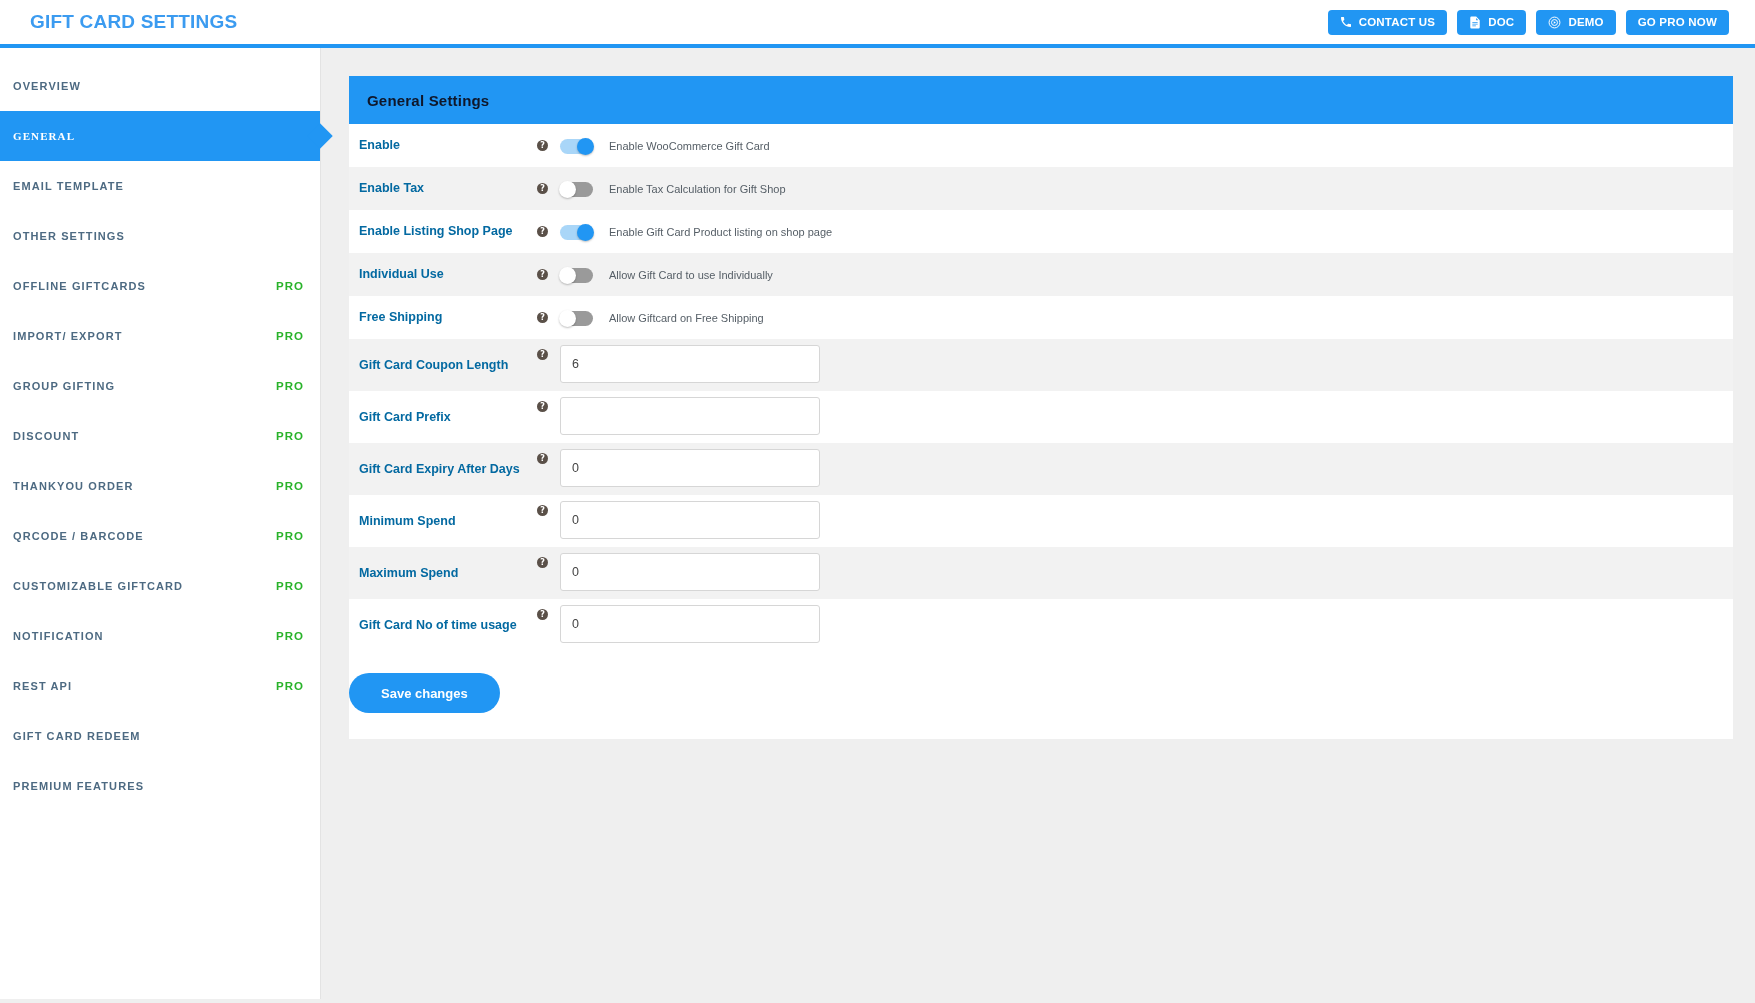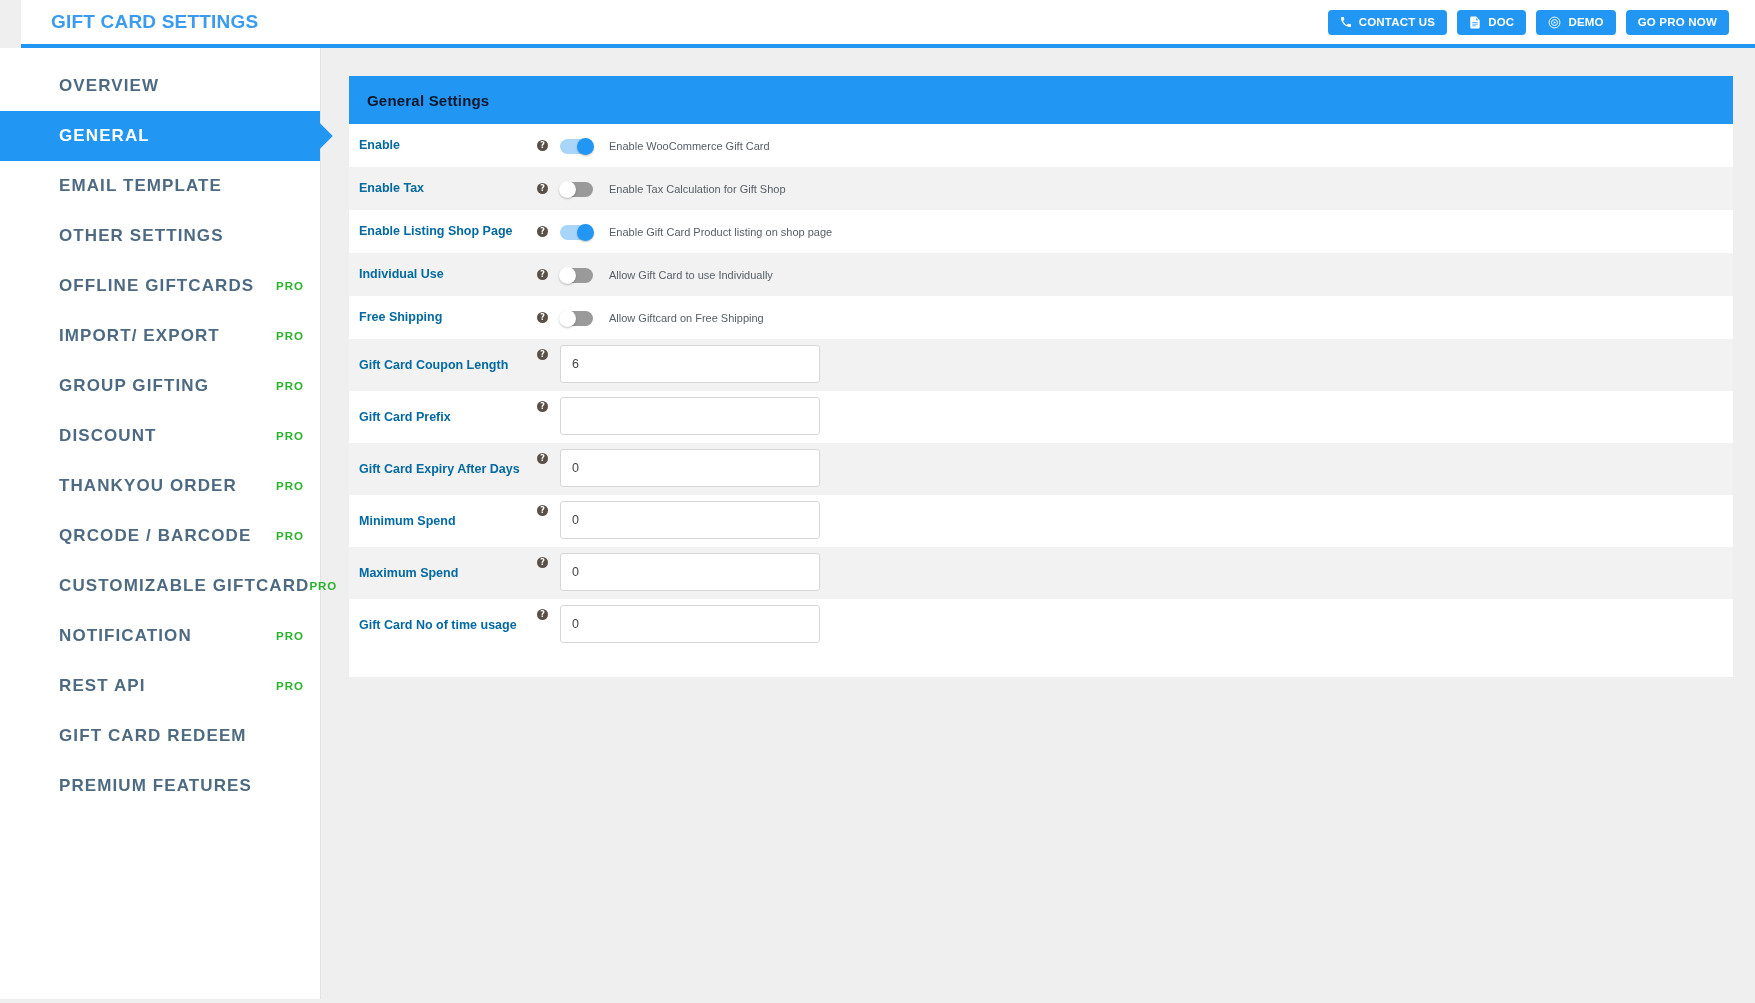--- a/index.html
+++ b/index.html
@@ -13,21 +13,20 @@
 
   
   .topbar {
     position: relative;
     height: 48px;
     background: #ffffff;
     border-bottom: 4px solid #2196f3;
     display: flex;
     align-items: center;
     padding: 0 26px 0 30px;
-    margin-left: 21px;
   }
   .brand-title {
     color: #3b9bf0;
     font-size: 19px;
     font-weight: bold;
     letter-spacing: 0.2px;
     white-space: nowrap;
   }
   .topbar-actions {
     margin-left: auto;
@@ -76,37 +75,37 @@
   .side-item {
     position: relative;
     height: 50px;
     display: flex;
     align-items: center;
     padding: 0 16px 0 13px;
     cursor: pointer;
     background: #fff;
   }
   .side-item .s-label {
-    font-size: 17px;
+    font-size: 11px;
     font-weight: bold;
     letter-spacing: 1.1px;
     color: #4d6a82;
     text-transform: uppercase;
     white-space: nowrap;
-    margin-left: 46px;
   }
   .side-item .s-pro {
     margin-left: auto;
     font-size: 11.5px;
     font-weight: bold;
     letter-spacing: 1px;
     color: #29b32a;
   }
   .side-item.active {
     background: #2196f3;
+    font-family: Liberation Serif, serif;
   }
   .side-item.active .s-label { color: #ffffff; }
   .side-item.active::after {
     content: "";
     position: absolute;
     right: -9px;
     top: 50%;
     width: 18px; height: 18px;
     background: #2196f3;
     transform: translateY(-50%) rotate(45deg);
@@ -433,16 +432,19 @@
             </div>
           </div>
           <div class="row field-row">
             <div class="row-label">Gift Card No of time usage</div>
             <div class="row-ctrl">
               <span class="help-icon">?</span>
               <input type="text" class="text-input" placeholder="" value="0" style="">
             </div>
           </div>
         </div>
+      <div class="save-wrap">
+        <button class="save-btn">Save changes</button>
+      </div>
       <div class="panel-tail"></div>
     </section>
   </main>
 </div>
 
 </body></html>

